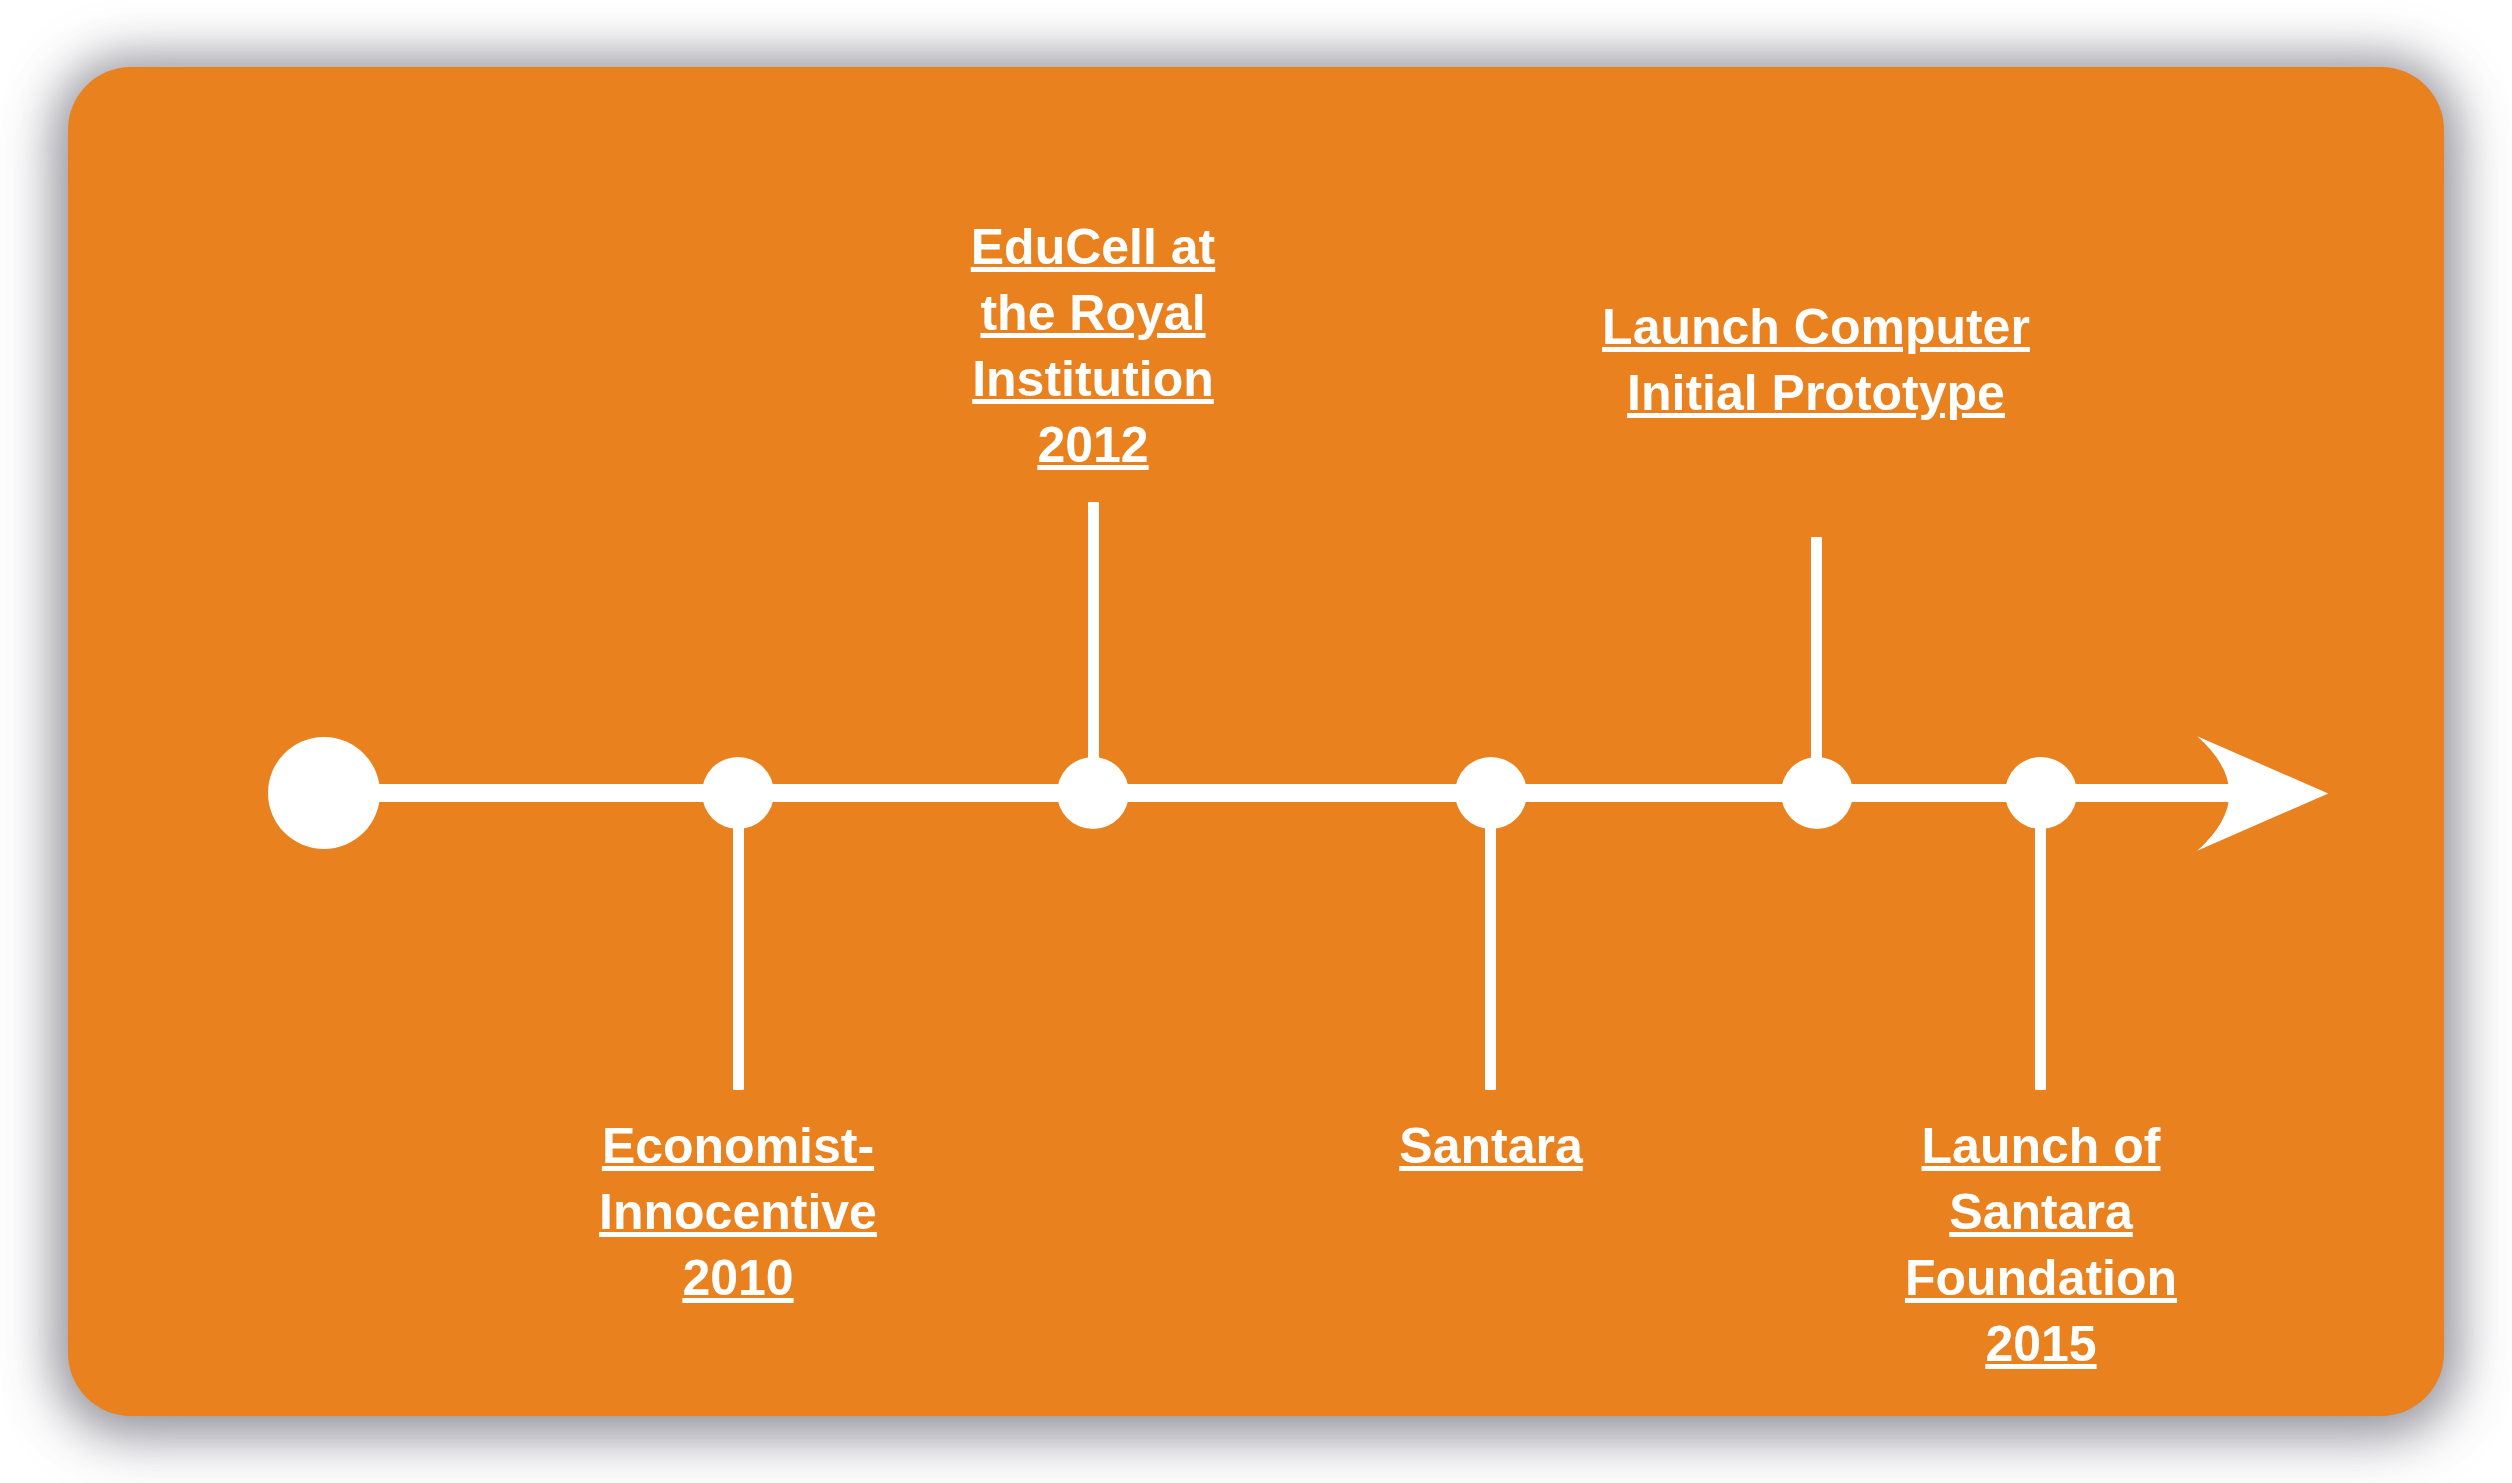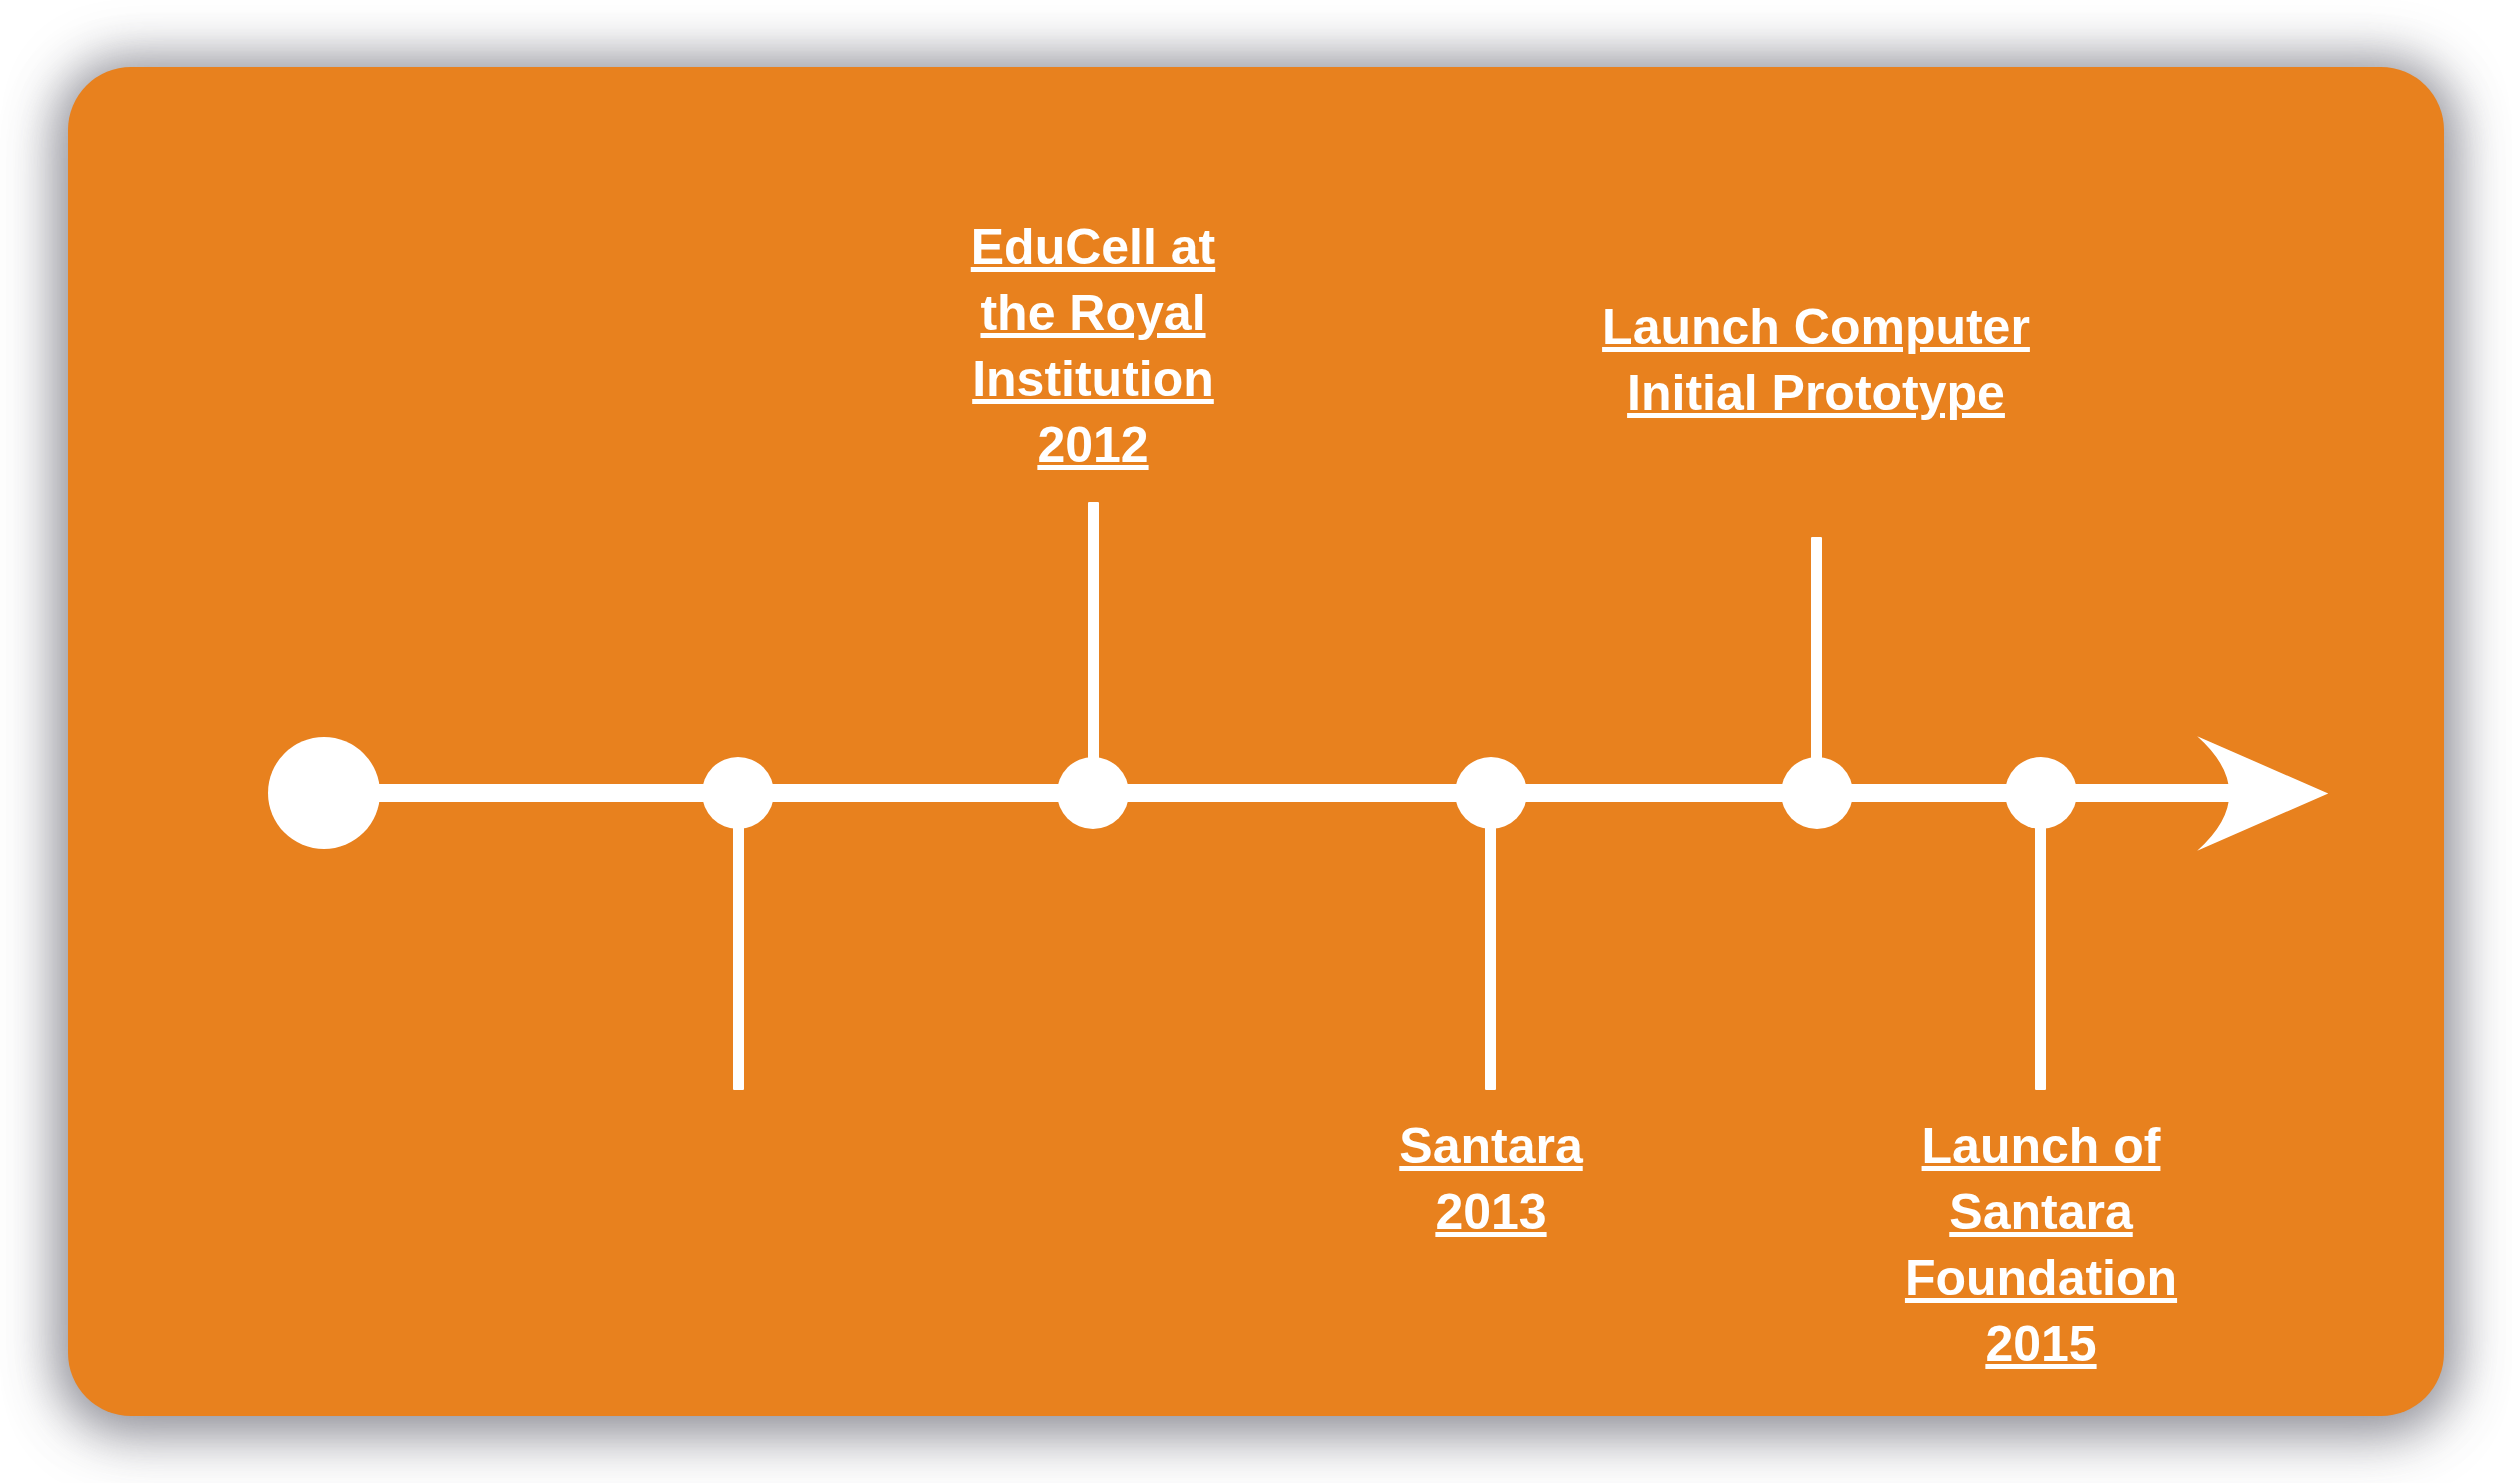--- a/index.html
+++ b/index.html
@@ -100,24 +100,28 @@
       <div>the Royal</div>
       <div>Institution</div>
       <div>2012</div>
     </div>
 
     <div class="label" style="left:1417px; top:227px;">
       <div>Launch Computer</div>
       <div>Initial Prototype</div>
     </div>
 
+    <div class="label" style="left:339px; top:1046px;">
+      <div>Economist-</div>
+      <div>Innocentive</div>
+      <div>2010</div>
+    </div>
 
     <div class="label" style="left:1092px; top:1046px;">
       <div>Santara</div>
-      <div>2013</div>
     </div>
 
     <div class="label" style="left:1642px; top:1046px;">
       <div>Launch of</div>
       <div>Santara</div>
       <div>Foundation</div>
       <div>2015</div>
     </div>
 
   </div>

